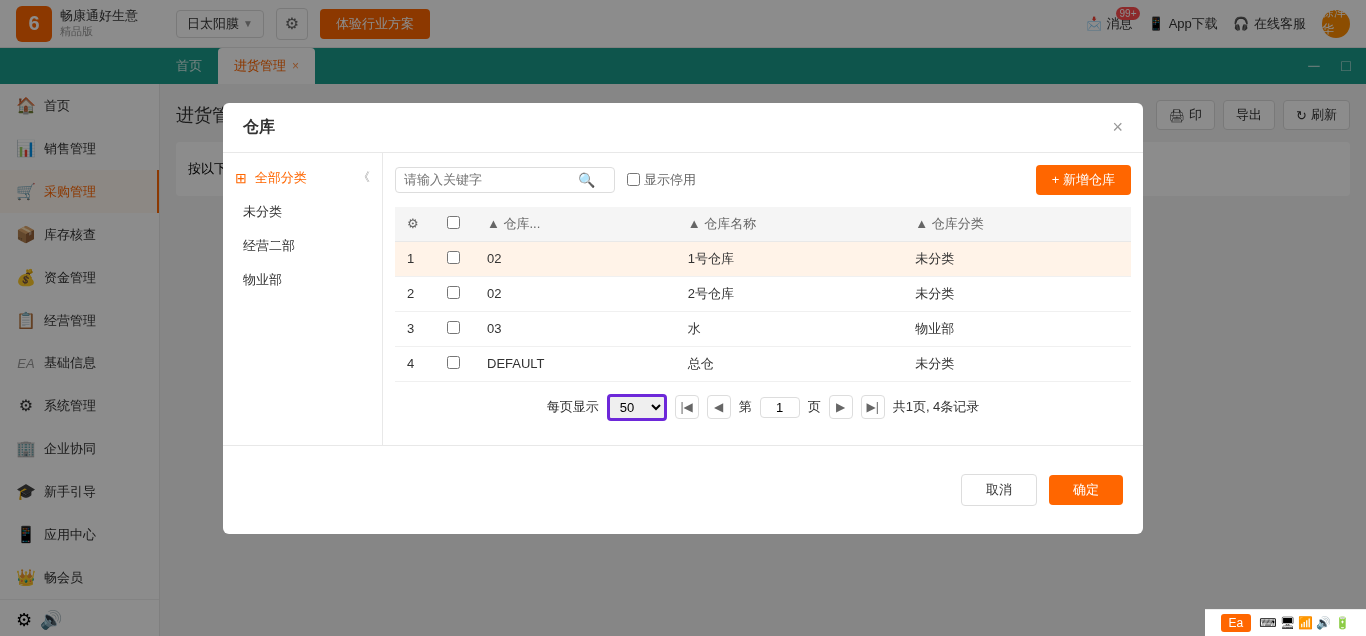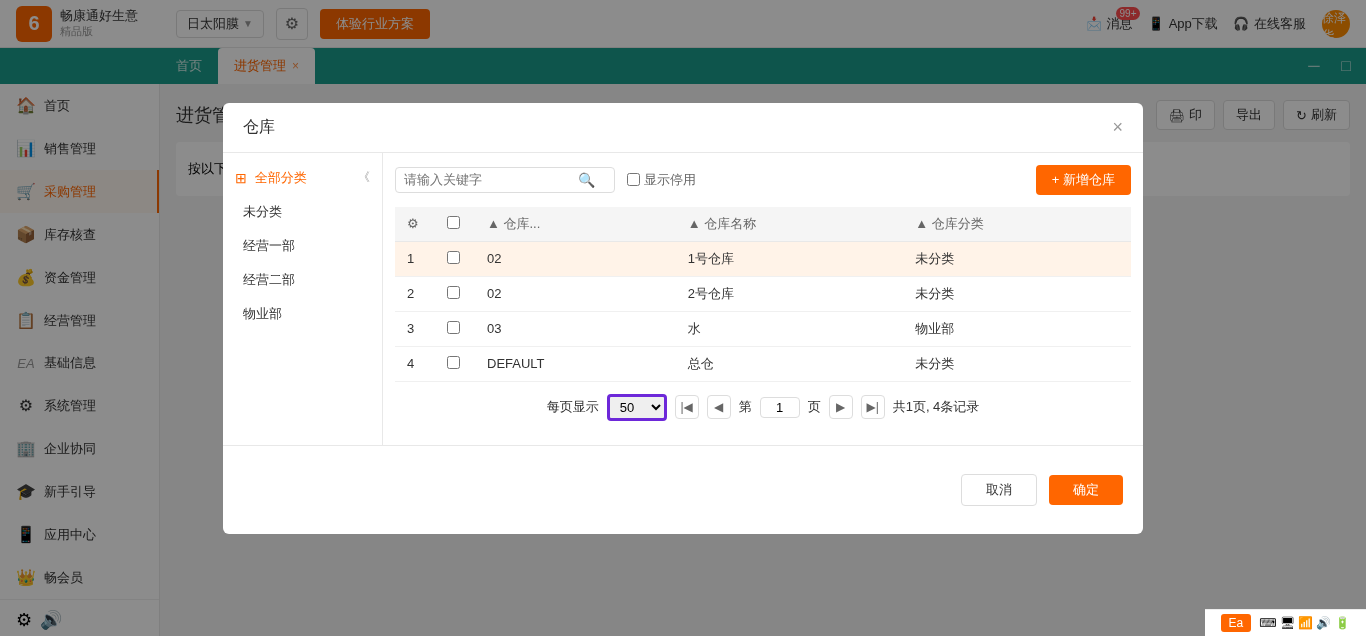--- a/index.html
+++ b/index.html
@@ -57,21 +57,21 @@
     }
     .header-right-item {
       display: flex; align-items: center; gap: 4px;
       font-size: 13px; color: #333; cursor: pointer; position: relative;
     }
     .badge {
       background: #ff4d4f; color: white; font-size: 10px;
       border-radius: 8px; padding: 1px 4px; position: absolute;
       top: -8px; right: -8px;
     }
-    .avatar { width: 28px; height: 28px; border-radius: 50%; background: #ff8c00; display: flex; align-items: flex-start; justify-content: center; color: white; font-size: 12px; }
+    .avatar { width: 28px; height: 28px; border-radius: 50%; background: #ff8c00; display: flex; align-items: flex-end; justify-content: center; color: white; font-size: 12px; }
 
     
     .nav-tabs {
       height: 36px;
       background: #1a9c8a;
       display: flex;
       align-items: center;
       padding: 0 0 0 160px;
     }
     .nav-tab {
@@ -109,21 +109,21 @@
     }
     .modal {
       background: white; border-radius: 6px;
       width: 920px; max-height: 560px;
       display: flex; flex-direction: column;
     }
     .modal-header {
       display: flex; align-items: center; justify-content: space-between;
       padding: 14px 20px; border-bottom: 1px solid #e8e8e8;
     }
-    .modal-title { font-size: 16px; font-weight: 400; color: #333; }
+    .modal-title { font-size: 16px; font-weight: 700; color: #333; }
     .modal-close { cursor: pointer; font-size: 18px; color: #999; }
     .modal-body { display: flex; flex: 1; overflow: hidden; }
 
     
     .modal-sidebar {
       width: 160px; border-right: 1px solid #e8e8e8;
       padding: 8px 0;
       display: flex; flex-direction: column;
     }
     .modal-sidebar-header {
@@ -370,23 +370,20 @@
       <div class="modal-sidebar">
         <div class="modal-sidebar-header">
           <div style="display:flex; align-items:center; gap:4px;">
             <span class="grid-icon">⊞</span>
             <span>全部分类</span>
           </div>
           <span class="collapse-btn">《</span>
         </div>
         <div class="modal-sidebar-item">
           <span>未分类</span>
-        </div>
-        <div class="modal-sidebar-item">
-          <span>经营一部</span>
         </div>
         <div class="modal-sidebar-item">
           <span>经营二部</span>
         </div>
         <div class="modal-sidebar-item">
           <span>物业部</span>
         </div>
       </div>
 
       <div class="modal-content">

